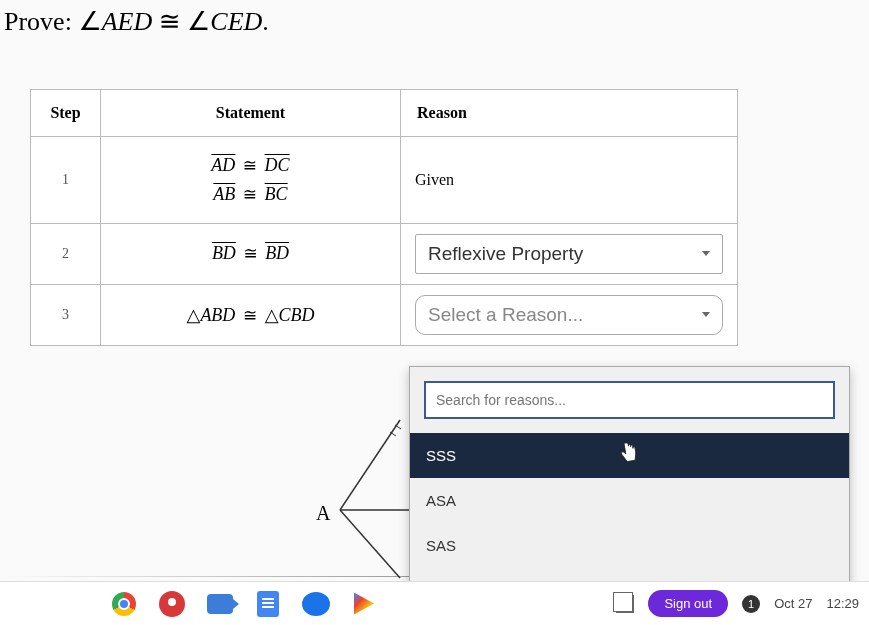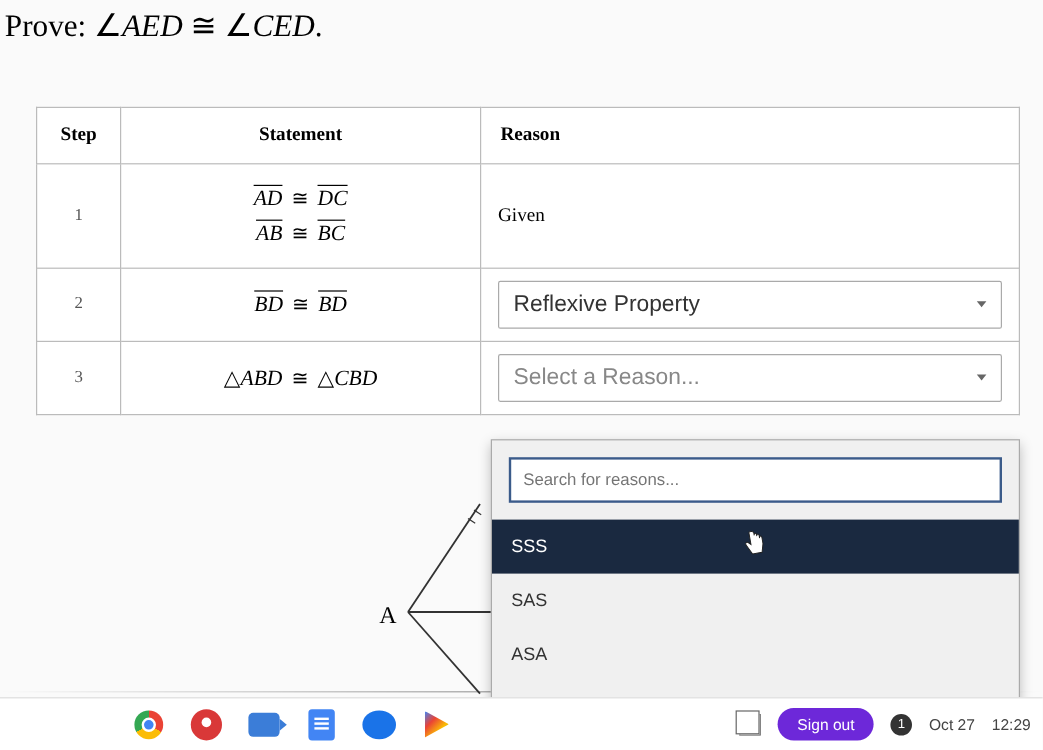--- a/index.html
+++ b/index.html
@@ -19,21 +19,21 @@
       font-size: 26px;
       padding: 6px 4px 12px 4px;
       font-family: "Times New Roman", serif;
     }
     .math-italic {
       font-style: italic;
     }
     .proof-table {
       margin: 40px 30px 0 30px;
       border-collapse: collapse;
-      width: 820px;
+      width: 708px;
       background: #fff;
     }
     .proof-table th, .proof-table td {
       border: 1px solid #bbb;
       font-family: Georgia, "Times New Roman", serif;
       font-size: 16px;
       vertical-align: middle;
     }
     .proof-table th {
       text-align: left;
@@ -88,20 +88,21 @@
       justify-content: space-between;
       padding: 0 12px;
       border-radius: 2px;
       font-family: "Helvetica Neue", Arial, sans-serif;
       font-size: 19px;
       color: #333;
       cursor: pointer;
     }
     .reason-select.placeholder {
       color: #888;
+      border-radius: 10px;
     }
     .chev-down {
       width: 0;
       height: 0;
       border-left: 4px solid transparent;
       border-right: 4px solid transparent;
       border-top: 5px solid #666;
     }
     .dropdown-panel {
       position: absolute;
@@ -402,24 +403,24 @@
 <div class="diagram-label">A</div>
 
 <div class="dropdown-panel">
   <div class="dropdown-search">
     <input type="text" placeholder="Search for reasons..." style="">
   </div>
   <div class="dropdown-option highlighted">
     <span>SSS</span>
   </div>
   <div class="dropdown-option">
+    <span>ASA</span>
+  </div>
+  <div class="dropdown-option">
     <span>SAS</span>
-  </div>
-  <div class="dropdown-option">
-    <span>ASA</span>
   </div>
   <div class="dropdown-option">
     <span>AAS</span>
   </div>
 </div>
 
 <div class="cursor-hand">
   <svg width="20" height="22" viewBox="0 0 20 22">
     <path d="M6 2 L6 12 L4 10 C3 9 1 10 2 12 L6 20 L14 20 L16 13 L16 8 C16 6 14 6 14 8 L14 6 C14 4 12 4 12 6 L12 5 C12 3 10 3 10 5 L10 3 C10 1 6 1 6 2 Z" fill="#fff" stroke="#222" stroke-width="0.8"></path>
   </svg>

